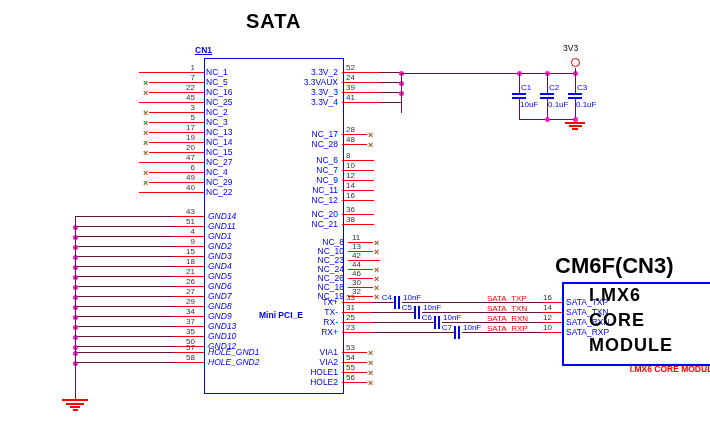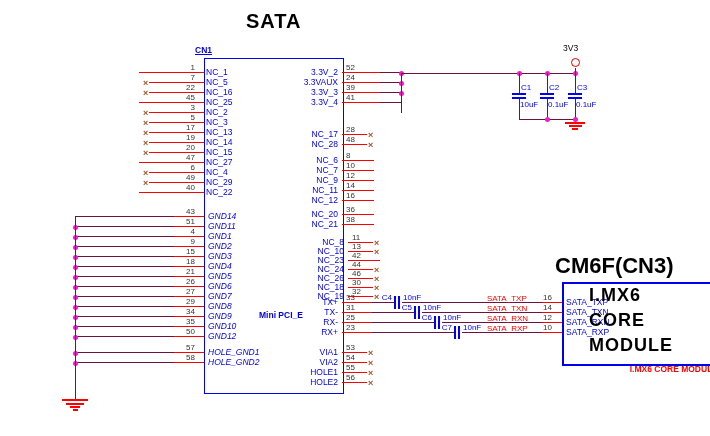--- a/index.html
+++ b/index.html
@@ -265,20 +265,27 @@
       </div>
 
       <div class="pin-row">
         <span class="wire"></span>
         <span class="jdot"></span>
         <span class="pnum">34</span>
         <span class="stub"></span>
         <span class="plabel">GND9</span>
       </div>
 
+      <div class="pin-row">
+        <span class="wire"></span>
+        <span class="jdot"></span>
+        <span class="pnum">37</span>
+        <span class="stub"></span>
+        <span class="plabel">GND13</span>
+      </div>
 
       <div class="pin-row">
         <span class="wire"></span>
         <span class="jdot"></span>
         <span class="pnum">35</span>
         <span class="stub"></span>
         <span class="plabel">GND10</span>
       </div>
 
       <div class="pin-row">

